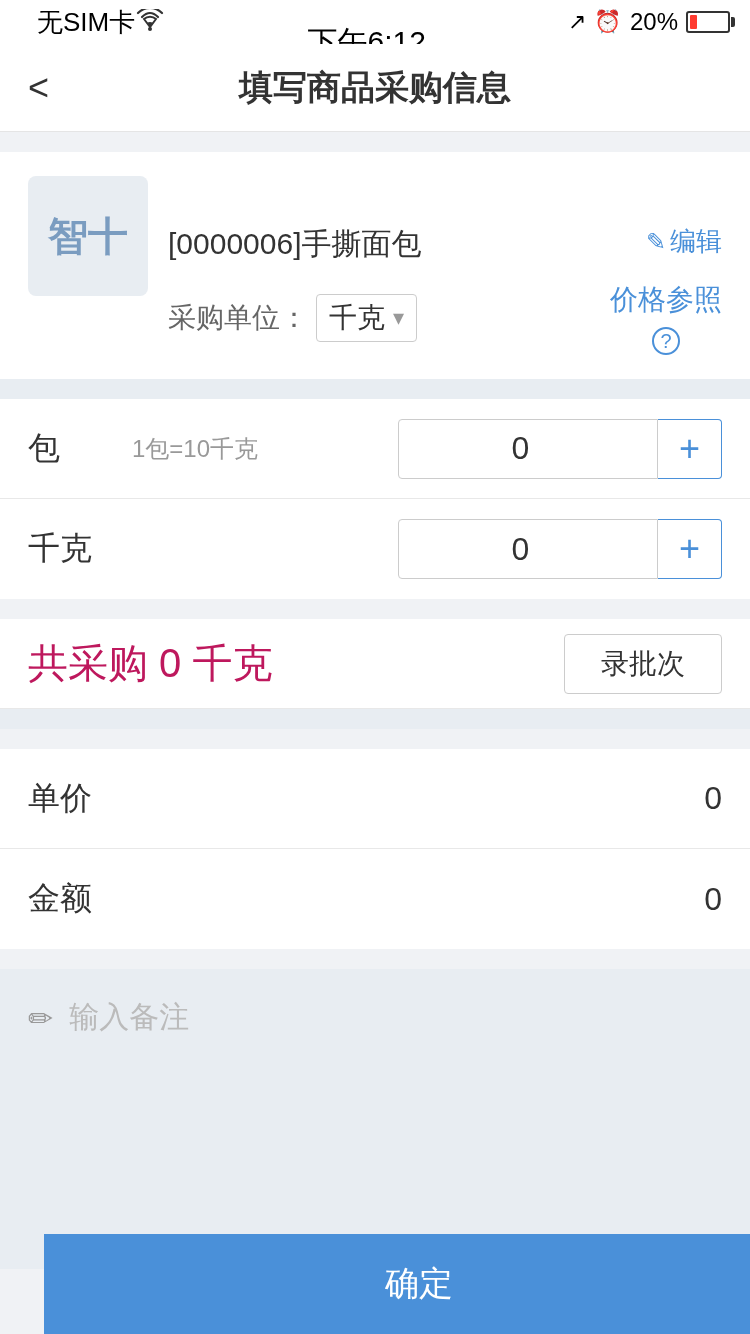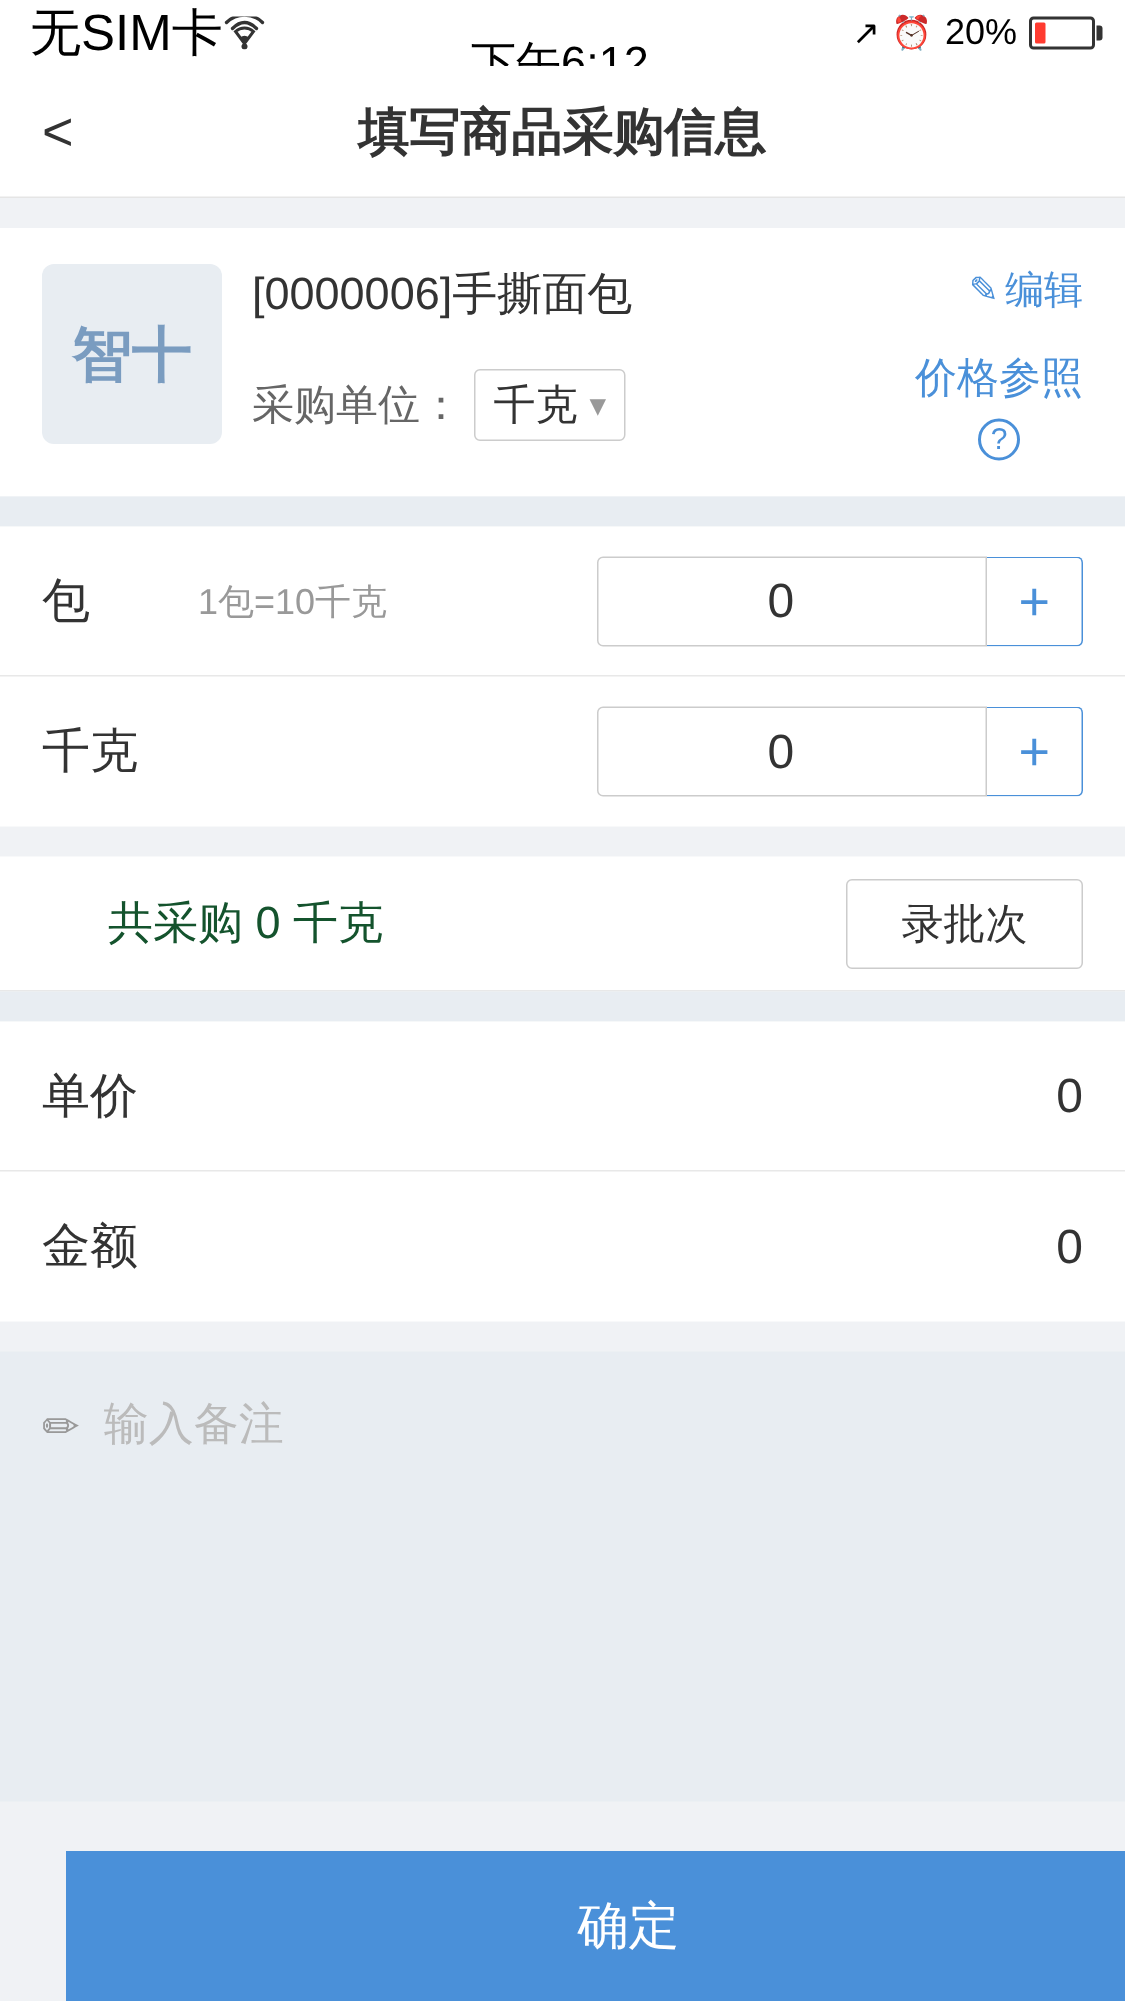--- a/index.html
+++ b/index.html
@@ -18,21 +18,21 @@
       width: 750px;
       height: 44px;
       background: #fff;
       display: flex;
       align-items: center;
       justify-content: space-between;
       padding: 0 20px;
       font-size: 28px;
       color: #000;
     }
-    .status-left { display: flex; align-items: center; font-size: 34px; }
+    .status-left { display: flex; align-items: center; font-size: 26px; margin-left: 17px; }
     .status-center { font-size: 30px; font-weight: 500; margin-top: 41px; }
     .status-right { display: flex; align-items: center; gap: 8px; font-size: 26px; }
     .battery-icon {
       display: inline-flex; align-items: center;
     }
     .battery-body {
       width: 44px; height: 22px; border: 2px solid #333; border-radius: 3px; position: relative;
       display: flex; align-items: center; padding: 2px;
     }
     .battery-body::after {
@@ -91,20 +91,21 @@
       color: #7a9cc0;
       font-weight: bold;
     }
     .product-info {
       flex: 1;
     }
     .product-name-row {
       display: flex;
       justify-content: space-between;
       align-items: flex-start;
+      margin-top: 48px;
     }
     .product-name {
       font-size: 30px;
       color: #333;
       font-weight: 500;
     }
     .edit-btn {
       color: #4a90d9;
       font-size: 26px;
       display: flex;
@@ -221,37 +222,37 @@
       background: #fff;
       margin-top: 20px;
       padding: 0 28px;
       height: 90px;
       display: flex;
       align-items: center;
       justify-content: space-between;
       border-bottom: 1px solid #e8e8e8;
     }
     .summary-text {
-      font-size: 30px;
-      color: #14532d;
-      margin-left: 44px;
+      font-size: 40px;
+      color: #be185d;
     }
     .batch-btn {
       border: 1px solid #ccc;
       border-radius: 4px;
       padding: 10px 36px;
       font-size: 28px;
       color: #333;
       background: #fff;
       cursor: pointer;
     }
 
     
     .price-section {
       background: #fff;
+      margin-top: 20px;
     }
     .price-row {
       display: flex;
       align-items: center;
       justify-content: space-between;
       padding: 0 28px;
       height: 100px;
       border-bottom: 1px solid #e8e8e8;
     }
     .price-row:last-child {

